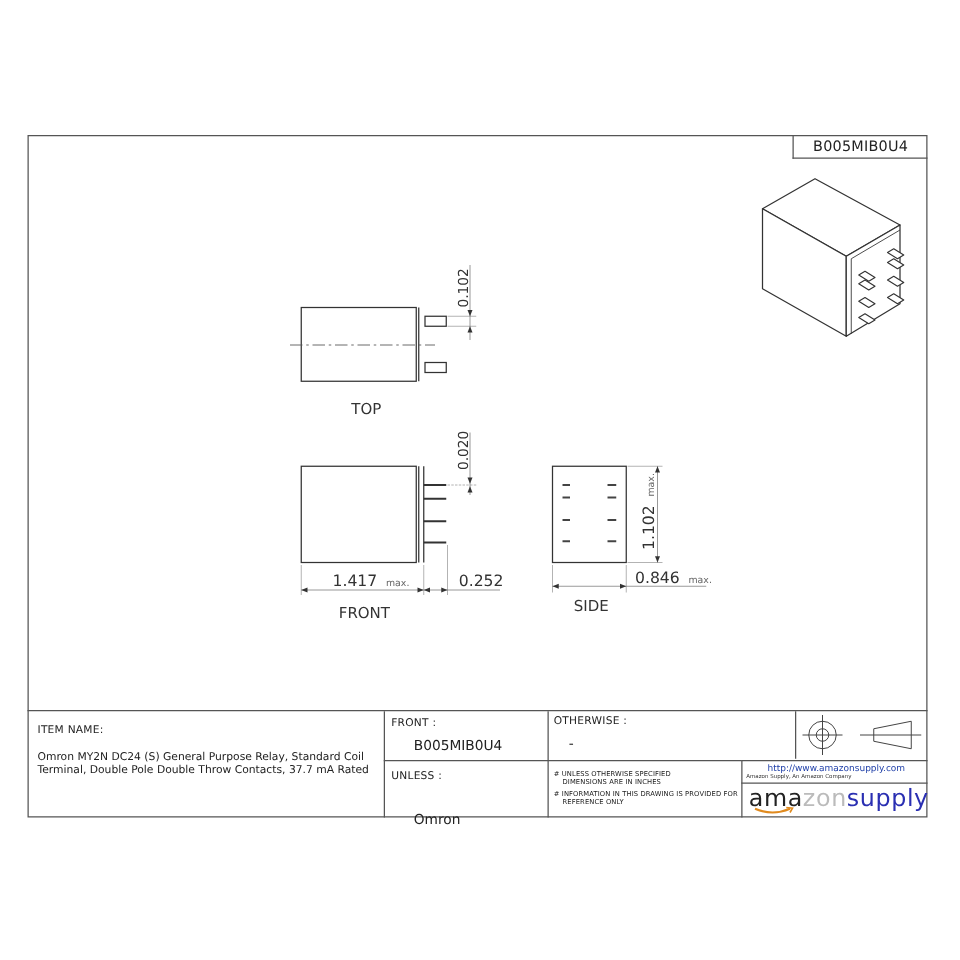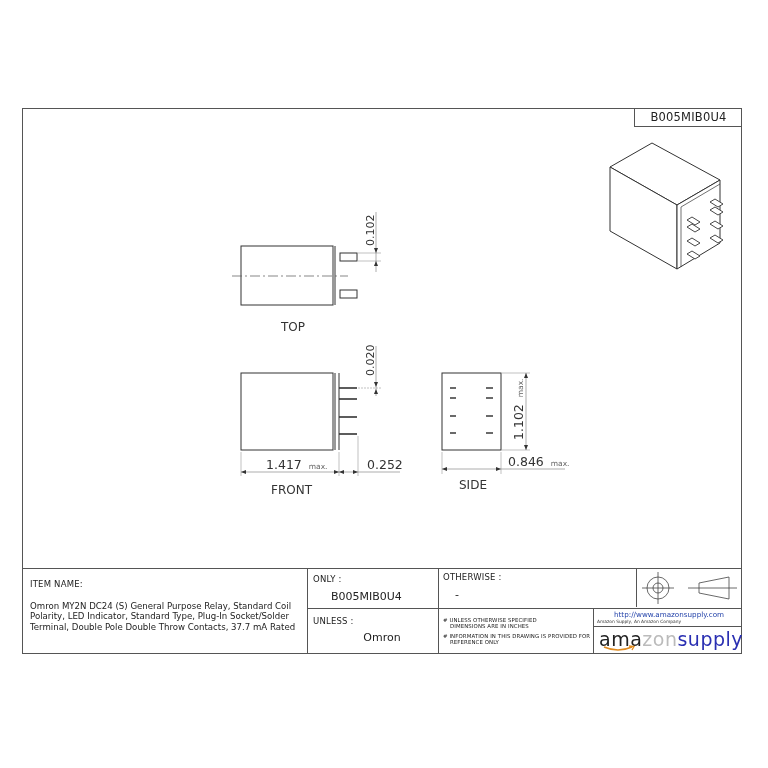--- a/index.html
+++ b/index.html
@@ -144,33 +144,32 @@
   <div class="v" style="left:571px; top:39px;"></div>
   <div class="v" style="left:614px; bottom:47px;"></div>
   <div class="h" style="left:285px; width:286px; top:39px;"></div>
   <div class="h" style="left:571px; width:149px; top:39px;"></div>
   <div class="h" style="left:571px; width:149px; top:57px;"></div>
 
   <div class="cell" style="left:8px; top:10px; width:275px;">
     <div class="t-head">ITEM NAME:</div>
     <div class="t-body" style="margin-top:12px;">
       <div>Omron MY2N DC24 (S) General Purpose Relay, Standard Coil</div>
-      <div>Polarity, LED Indicator, Standard Type, Plug-In Socket/Solder</div>
       <div>Terminal, Double Pole Double Throw Contacts, 37.7 mA Rated</div>
     </div>
   </div>
 
   <div class="cell" style="left:291px; top:5px; width:120px;">
-    <div class="t-head">ONLY :</div>
+    <div class="t-head">FRONT :</div>
     <div class="t-val" style="margin-left:18px; margin-top:6px;">B005MIB0U4</div>
   </div>
 
   <div class="cell" style="left:291px; top:47px; width:120px;">
     <div class="t-head">UNLESS :</div>
-    <div class="t-val" style="margin-left:18px; margin-top:5px;text-align:center;">Omron</div>
+    <div class="t-val" style="margin-left:18px; margin-top:23px;">Omron</div>
   </div>
 
   <div class="cell" style="left:421px; top:3px; width:190px;">
     <div class="t-head">OTHERWISE :</div>
     <div class="t-val" style="margin-left:12px; margin-top:6px;">-</div>
   </div>
 
   <div class="cell t-note" style="left:421px; top:48px; width:150px;">
     <div># UNLESS OTHERWISE SPECIFIED</div>
     <div style="padding-left:7px;">DIMENSIONS ARE IN INCHES</div>

